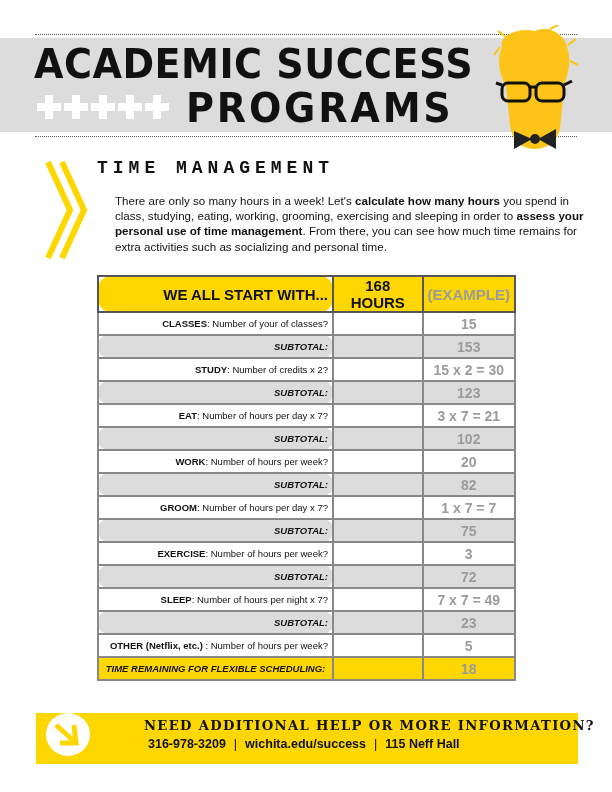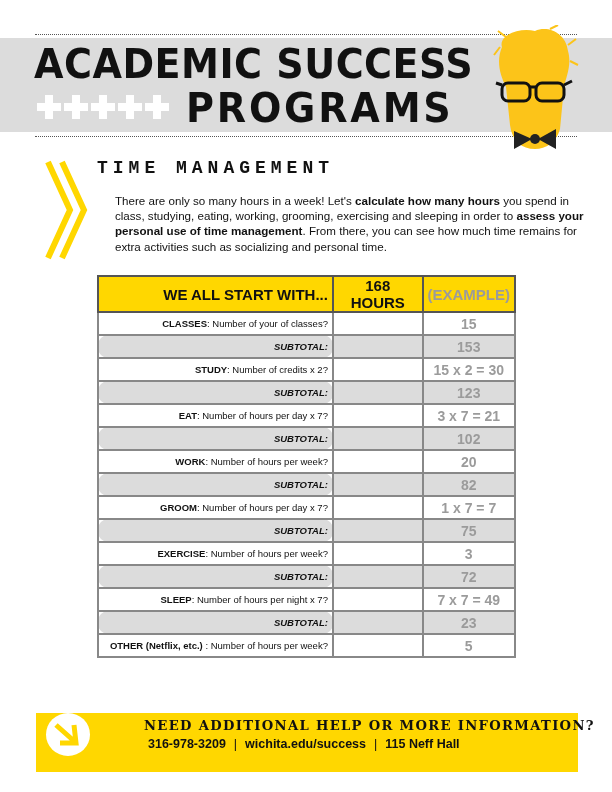--- a/index.html
+++ b/index.html
@@ -14,31 +14,31 @@
   .plus:before{left:8px;top:0;width:8px;height:24px;}
   .plus:after{left:0;top:8px;width:24px;height:8px;}
   .mascot{position:absolute;left:480px;top:25px;width:110px;height:150px;}
   .chev{position:absolute;left:40px;top:160px;width:60px;height:100px;}
   .tm-title{position:absolute;left:97px;top:158px;font-family:Liberation Mono, monospace;font-weight:bold;font-size:18px;letter-spacing:5px;color:#111;}
   .intro{position:absolute;left:115px;top:193px;width:480px;font-size:11.6px;line-height:15.2px;color:#111;}
   .intro b{font-weight:bold;}
   table.ts{position:absolute;left:97px;top:275px;border-collapse:collapse;width:419px;}
   table.ts td{border:2px solid #888;padding:0 4px;height:21px;}
   table.ts tr.head td{background:#ffd700;height:28px;border-color:#555;}
-  table.ts tr.head td.c1{font-size:15px;font-weight:bold;text-align:right;}
+  table.ts tr.head td.c1{font-size:15px;font-weight:bold;text-align:right;border-radius:13px;}
   table.ts tr.head td.c2{font-size:15px;font-weight:bold;text-align:center;}
   table.ts tr.head td.c3{font-size:15px;font-weight:bold;text-align:center;color:#9b9b9b;}
   table.ts td.c1{width:228px;text-align:right;font-size:9.5px;}
   table.ts td.c2{width:80px;}
   table.ts td.c3{text-align:center;font-size:14px;font-weight:bold;color:#9b9b9b;margin-top:9px;}
   table.ts tr.sub td{background:#dcdcdc;}
   table.ts tr.sub td.c1{font-style:italic;font-weight:bold;font-size:9.5px;border-radius:10px;}
   table.ts tr.final td{background:#ffd700;}
   table.ts tr.final td.c1{font-style:italic;font-weight:bold;font-size:9.5px;text-align:center;}
-  .footer{position:absolute;left:36px;top:713px;width:542px;height:59px;background:#ffd700;}
+  .footer{position:absolute;left:36px;top:713px;width:542px;height:51px;background:#ffd700;}
   .circle{position:absolute;left:10px;top:0;width:44px;height:43px;background:#fff;border-radius:50%;overflow:hidden;}
   .footer .q{position:absolute;left:108px;top:5px;font-family:"DejaVu Serif",serif;font-weight:bold;font-size:13.2px;letter-spacing:1.3px;color:#111;white-space:nowrap;}
   .footer .contact{position:absolute;left:112px;top:24px;font-size:12.5px;font-weight:bold;color:#111;white-space:nowrap;}
   .sep{display:inline-block;margin:0 8px;font-weight:normal;}
 </style>
 </head>
 <body>
 
 <div class="dots" style="top:34px;"></div>
 <div class="banner"></div>
@@ -150,20 +150,25 @@
       <tr class="sub">
         <td class="c1"><span>SUBTOTAL:</span></td>
         <td class="c2"></td>
         <td class="c3">23</td>
       </tr>
       <tr class="item">
         <td class="c1"><b>OTHER (Netflix, etc.)</b><span> : Number of hours per week?</span></td>
         <td class="c2"></td>
         <td class="c3">5</td>
       </tr>
+      <tr class="final">
+        <td class="c1"><span>TIME REMAINING FOR FLEXIBLE SCHEDULING:</span></td>
+        <td class="c2"></td>
+        <td class="c3">18</td>
+      </tr>
     </tbody>
 </table>
 
 <div class="footer">
   <div class="circle">
     <svg width="44" height="43" viewBox="0 0 44 43">
       <path d="M10,12 L28,28 M14,30 L30,30 L28,12" fill="none" stroke="#ffd700" stroke-width="5"></path>
     </svg>
   </div>
   <div class="q">NEED ADDITIONAL HELP OR MORE INFORMATION?</div>

